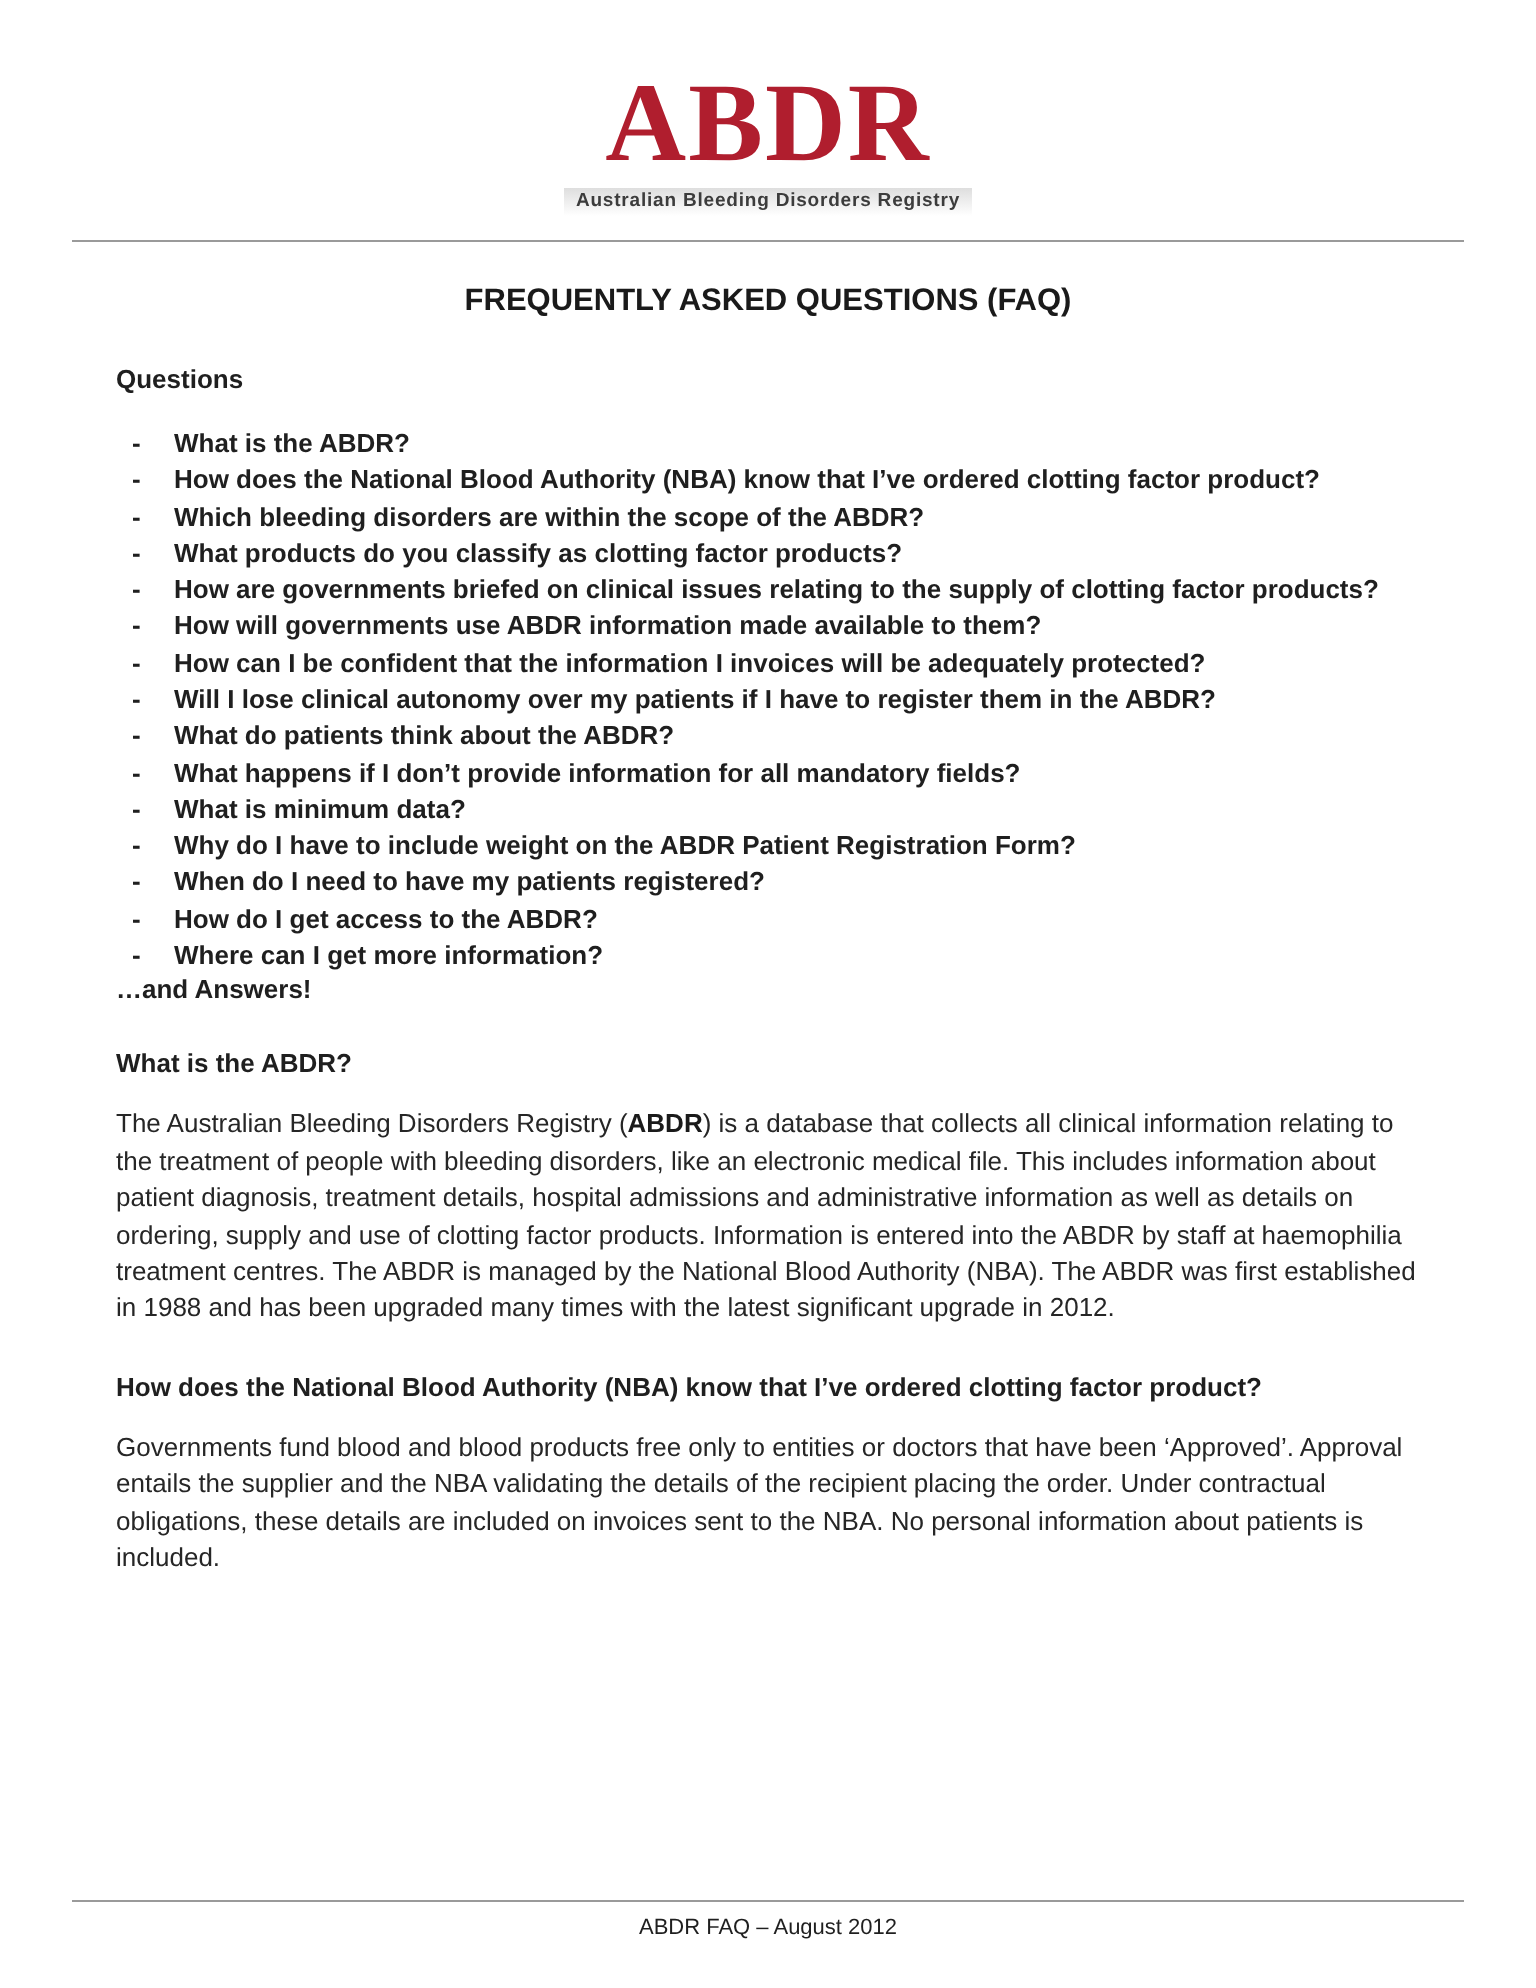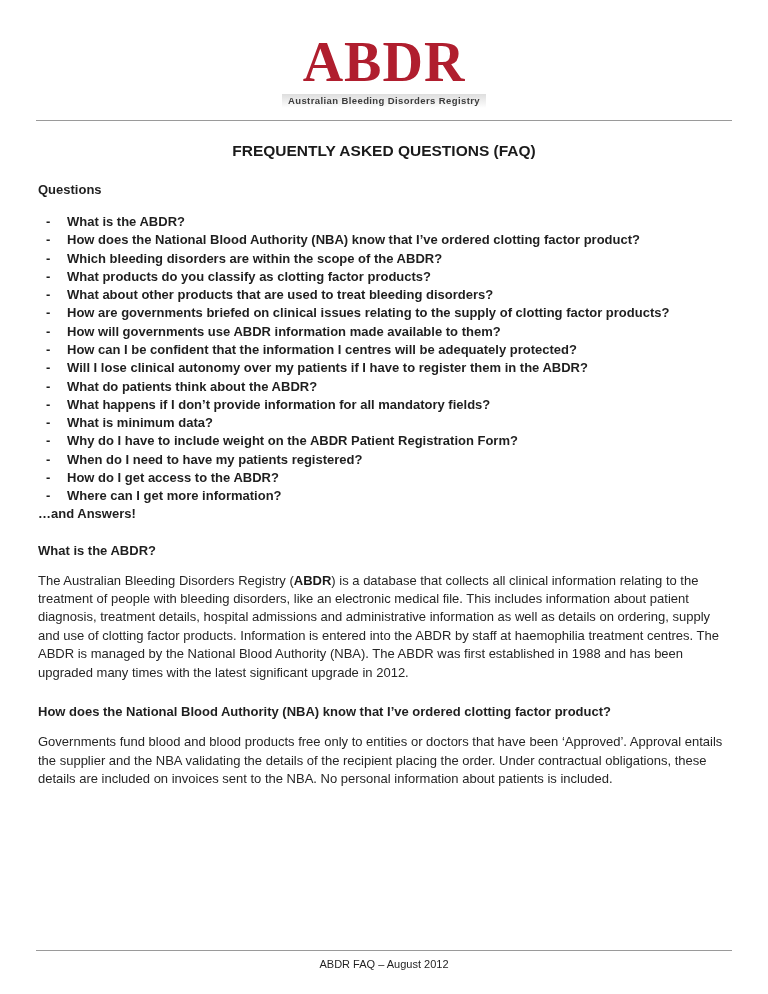--- a/index.html
+++ b/index.html
@@ -32,21 +32,21 @@
     color: #3c3c3c;
     letter-spacing: 0.4px;
     padding: 1px 6px 2px;
     background: linear-gradient(to bottom, rgba(160,160,160,0.35), rgba(255,255,255,0));
   }
   .header-rule {
     border: none;
     border-top: 1px solid #9a9a9a;
     margin: 12px 36px 0 36px;
   }
-  .content { padding: 0 38px; }
+  .content { padding: 0 58px; }
   .doc-title {
     text-align: center;
     font-weight: bold;
     font-size: 15.5px;
     margin-top: 21px;
     color: #1a1a1a;
   }
   .questions-heading {
     font-weight: bold;
     font-size: 13px;
@@ -123,24 +123,23 @@
 
     <div class="doc-title">FREQUENTLY ASKED QUESTIONS (FAQ)</div>
 
     <div class="questions-heading">Questions</div>
 
     <ul class="questions">
       <li>What is the ABDR?</li>
       <li>How does the National Blood Authority (NBA) know that I’ve ordered clotting factor product?</li>
       <li>Which bleeding disorders are within the scope of the ABDR?</li>
       <li>What products do you classify as clotting factor products?</li>
-      <li>What about other products that are used to treat bleeding disorders?</li>
       <li>How are governments briefed on clinical issues relating to the supply of clotting factor products?</li>
       <li>How will governments use ABDR information made available to them?</li>
-      <li>How can I be confident that the information I centres will be adequately protected?</li>
+      <li>How can I be confident that the information I invoices will be adequately protected?</li>
       <li>Will I lose clinical autonomy over my patients if I have to register them in the ABDR?</li>
       <li>What do patients think about the ABDR?</li>
       <li>What happens if I don’t provide information for all mandatory fields?</li>
       <li>What is minimum data?</li>
       <li>Why do I have to include weight on the ABDR Patient Registration Form?</li>
       <li>When do I need to have my patients registered?</li>
       <li>How do I get access to the ABDR?</li>
       <li>Where can I get more information?</li>
     </ul>
 

